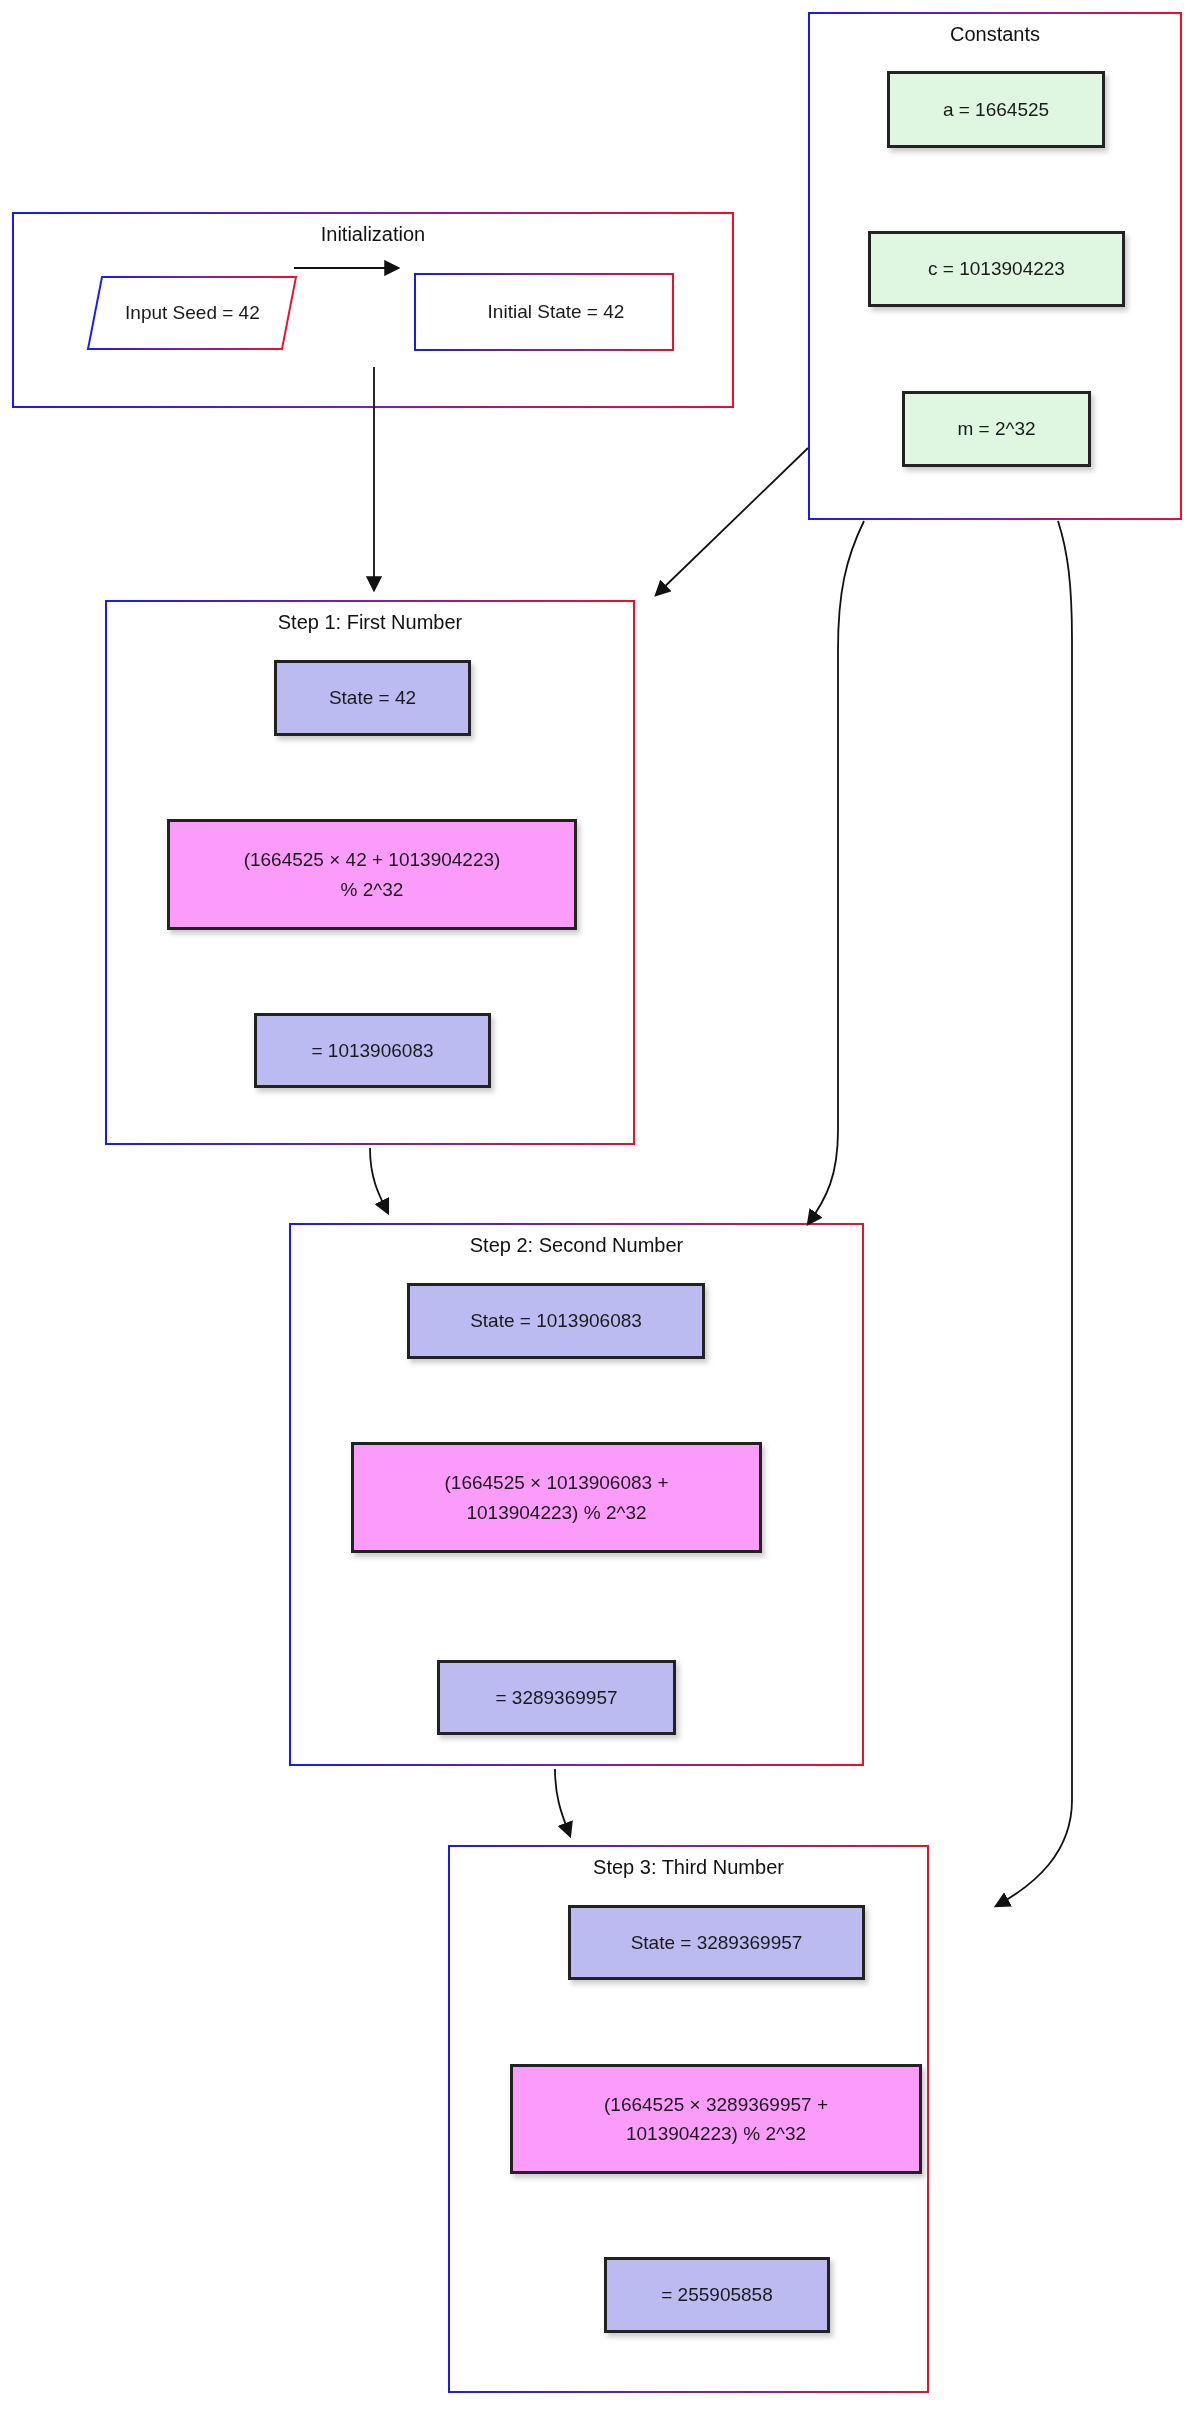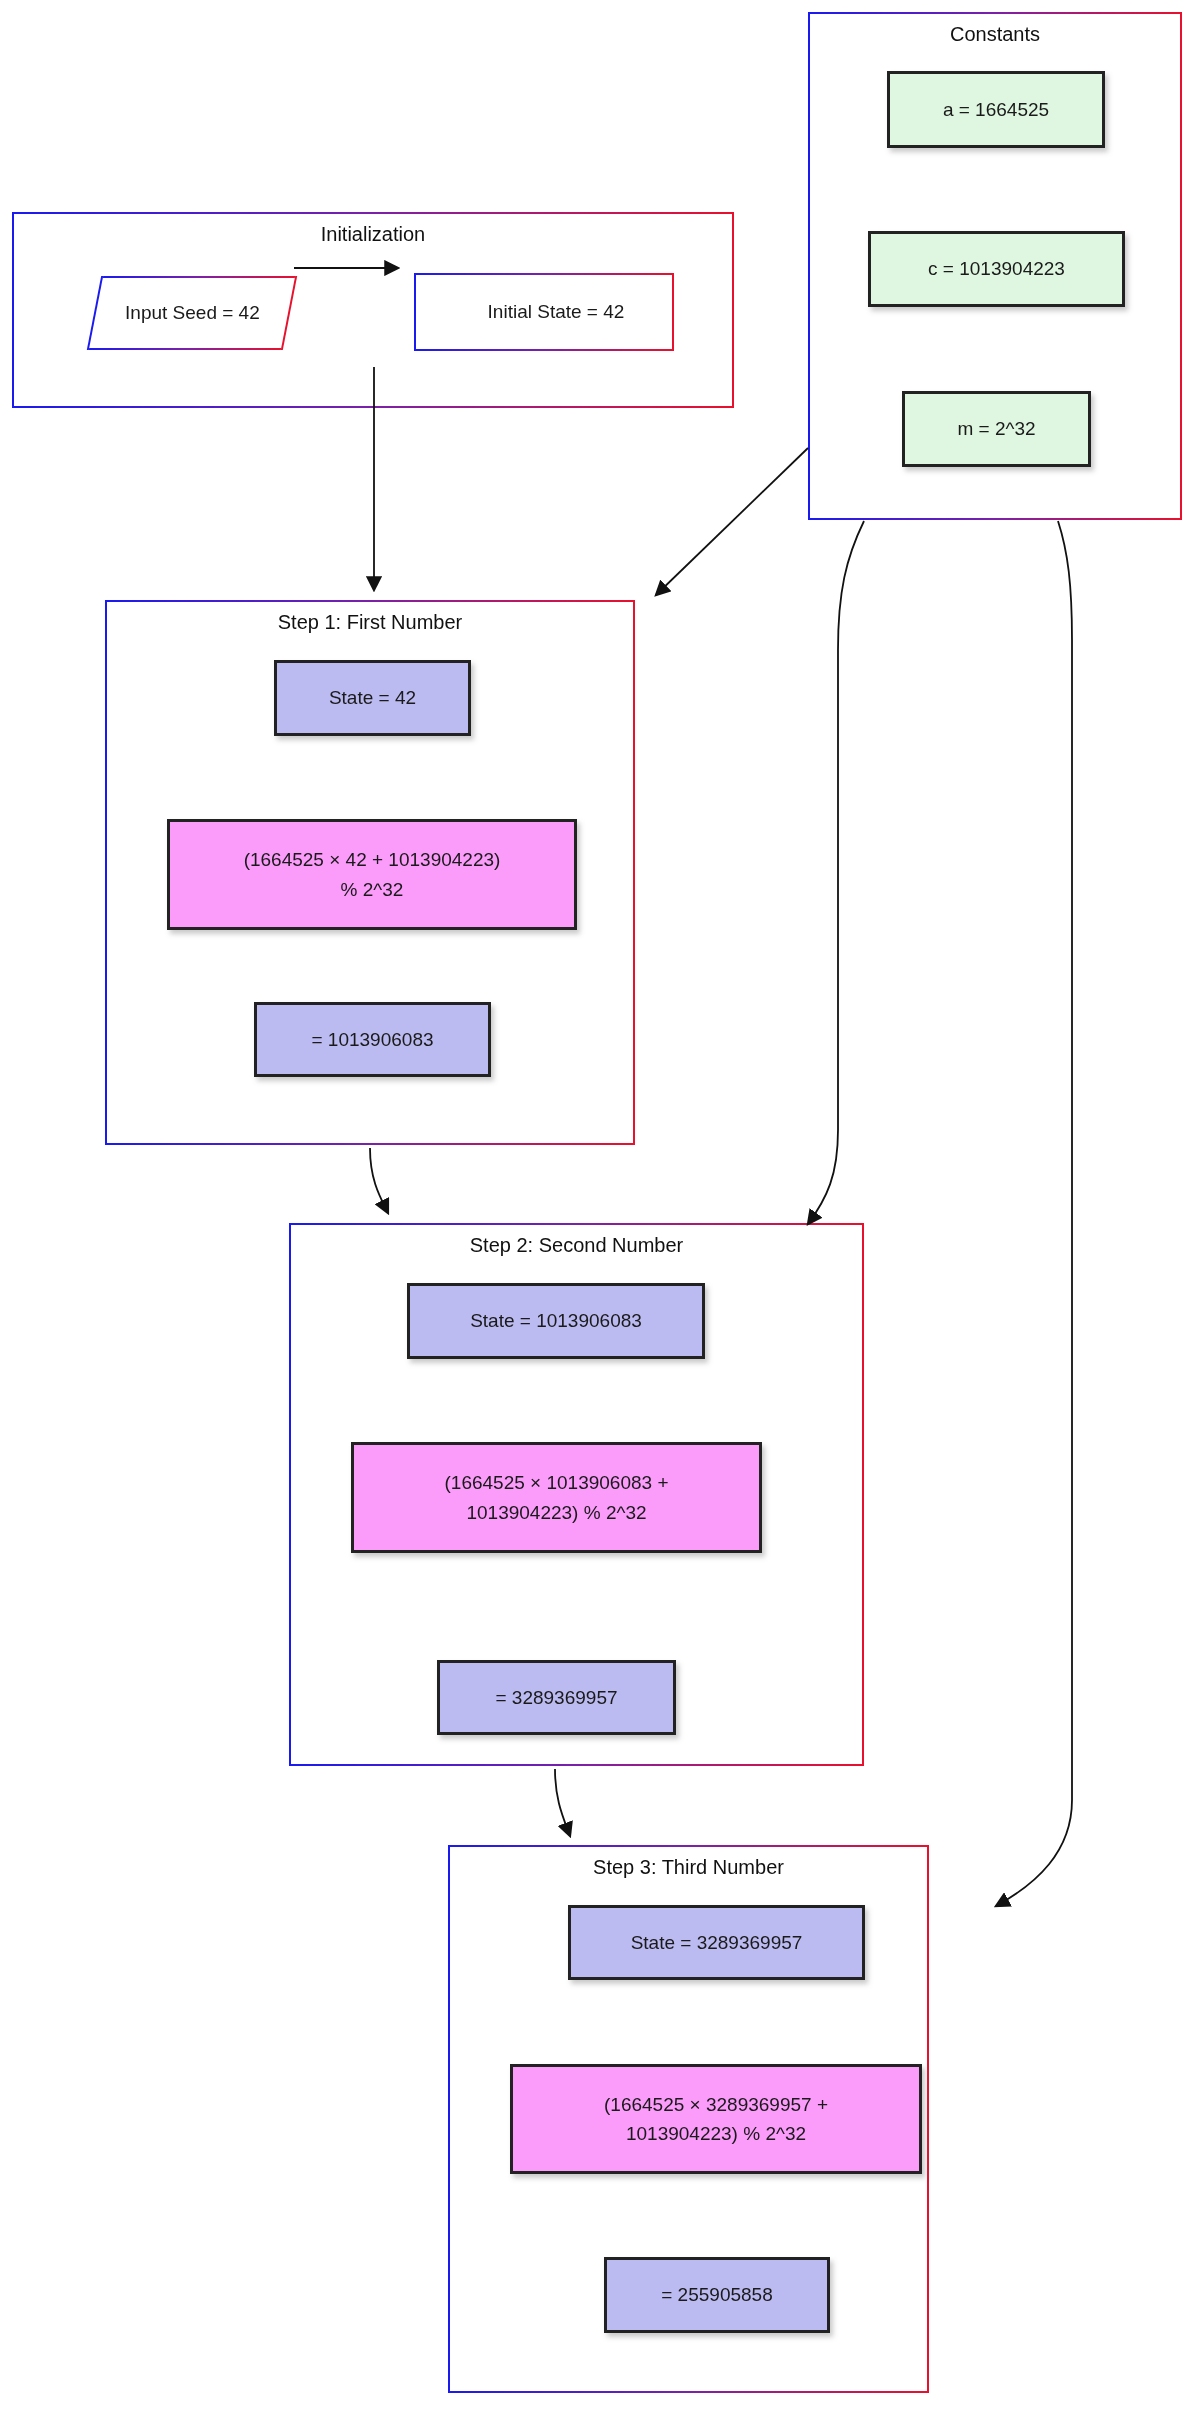--- a/index.html
+++ b/index.html
@@ -94,21 +94,21 @@
 
   <div class="group" style="left:105px;top:600px;width:530px;height:545px;">
     <div class="group-title">Step 1: First Number</div>
     <div class="node state" style="left:167px;top:58px;width:197px;height:76px;">
       <span>State = 42</span>
     </div>
     <div class="node calc" style="left:60px;top:217px;width:410px;height:111px;">
       <span>(1664525 × 42 + 1013904223)</span>
       <span>% 2^32</span>
     </div>
-    <div class="node state" style="left:147px;top:400px;width:237px;height:75px;">
+    <div class="node state" style="left:147px;top:411px;width:237px;height:75px;">
       <span>= 1013906083</span>
     </div>
   </div>
 
   <div class="group" style="left:289px;top:1223px;width:575px;height:543px;">
     <div class="group-title">Step 2: Second Number</div>
     <div class="node state" style="left:116px;top:58px;width:298px;height:76px;">
       <span>State = 1013906083</span>
     </div>
     <div class="node calc" style="left:60px;top:217px;width:411px;height:111px;">

